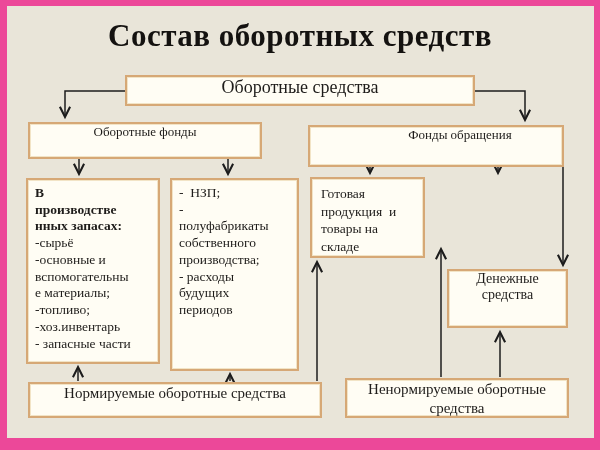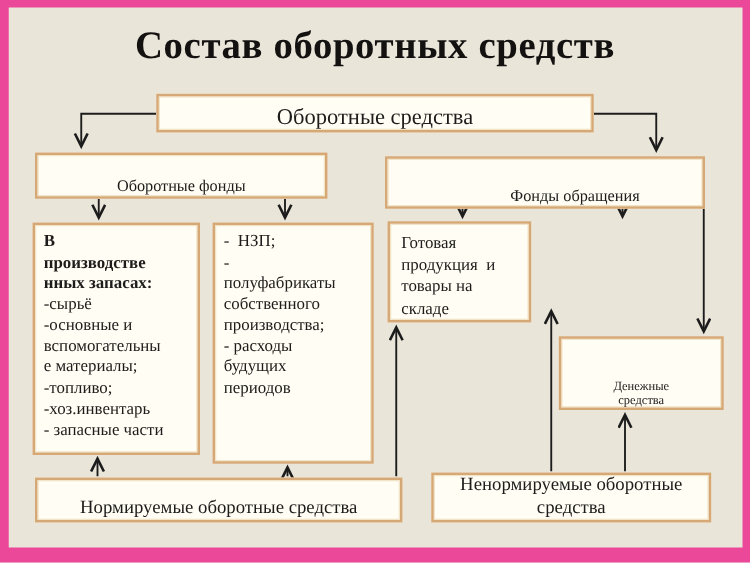--- a/index.html
+++ b/index.html
@@ -25,40 +25,40 @@
     color:#141210;
   }
   .box{
     position:absolute;
     box-sizing:border-box;
     background:#fffdf4;
     border:2px solid #d6a876;
     box-shadow: inset 0 0 0 1px #f2e4c6;
   }
   .center{
-    display:flex;align-items:flex-end;justify-content:center;
+    display:flex;align-items:flex-start;justify-content:center;
     text-align:center;
   }
   .lvl1{font-size:18px;}
   .lvl2{font-size:13px;}
   .listbox{padding:5px 3px 0 7px;font-size:13.5px;line-height:1.24;}
   .bhead{font-weight:bold;white-space:pre-wrap;}
   .bitems{white-space:pre-wrap;}
   .pre{white-space:pre-wrap;}
   .smalltxt{font-size:13.5px;line-height:1.3;}
   .bottomtxt{font-size:15px;line-height:1.25;}
   
   #n-working-capital{left:125px;top:75px;width:350px;height:31px;}
   #n-working-funds{left:28px;top:122px;width:234px;height:37px;}
   #n-circulation-funds{left:308px;top:125px;width:256px;height:42px;padding-left:48px;}
   #n-prod-inventory{left:26px;top:178px;width:134px;height:186px;}
   #n-in-process{left:170px;top:178px;width:129px;height:193px;}
   #n-finished-goods{left:310px;top:177px;width:115px;height:81px;padding:6px 3px 0 9px;}
   #n-settlements{left:443px;top:177px;width:105px;height:68px;}
-  #n-cash{left:447px;top:269px;width:132px;height:59px;font-size:10px;}
+  #n-cash{left:447px;top:269px;width:121px;height:59px;font-size:14px;}
   #n-normed{left:28px;top:382px;width:294px;height:36px;}
   #n-non-normed{left:345px;top:378px;width:224px;height:40px;}
   .lines{position:absolute;left:0;top:0;pointer-events:none;}
 </style>
 </head>
 <body>
 
 <div class="screen">
   <div class="panel"></div>
 

